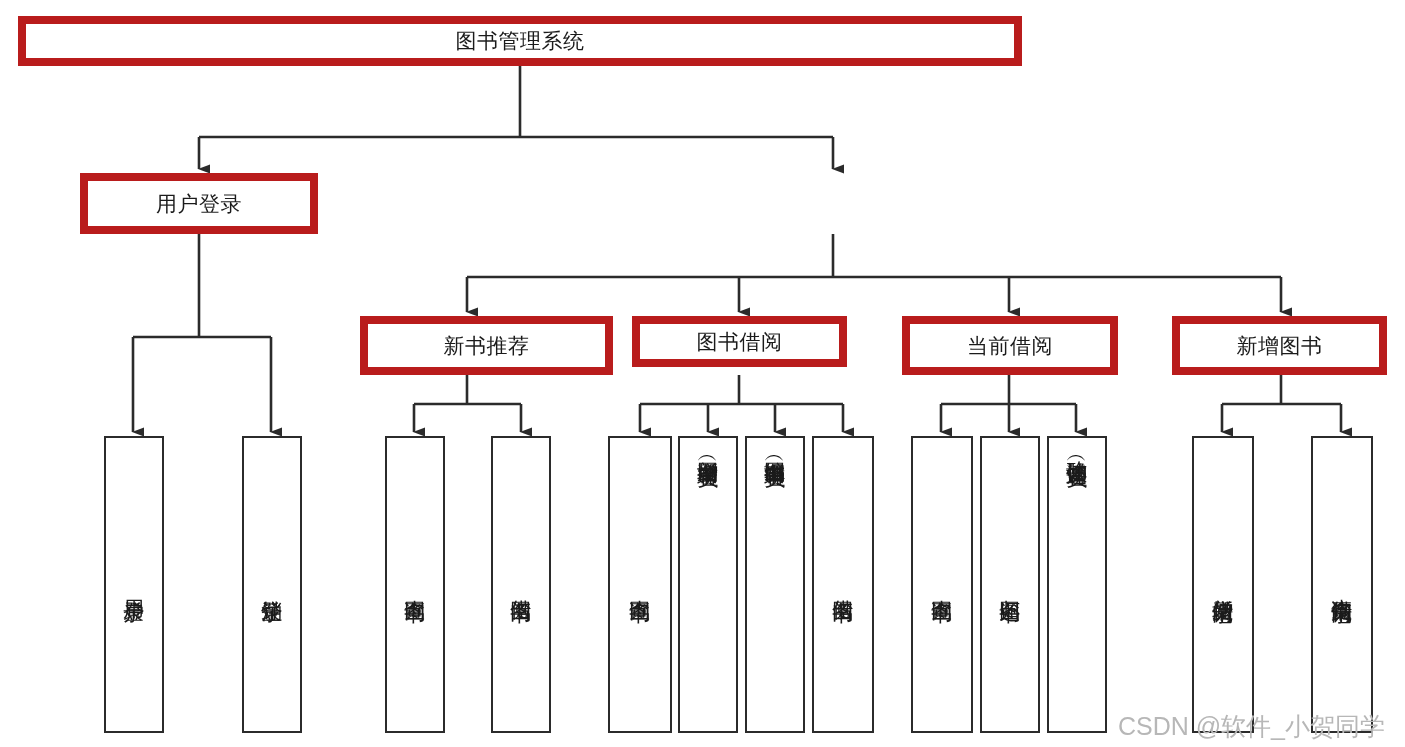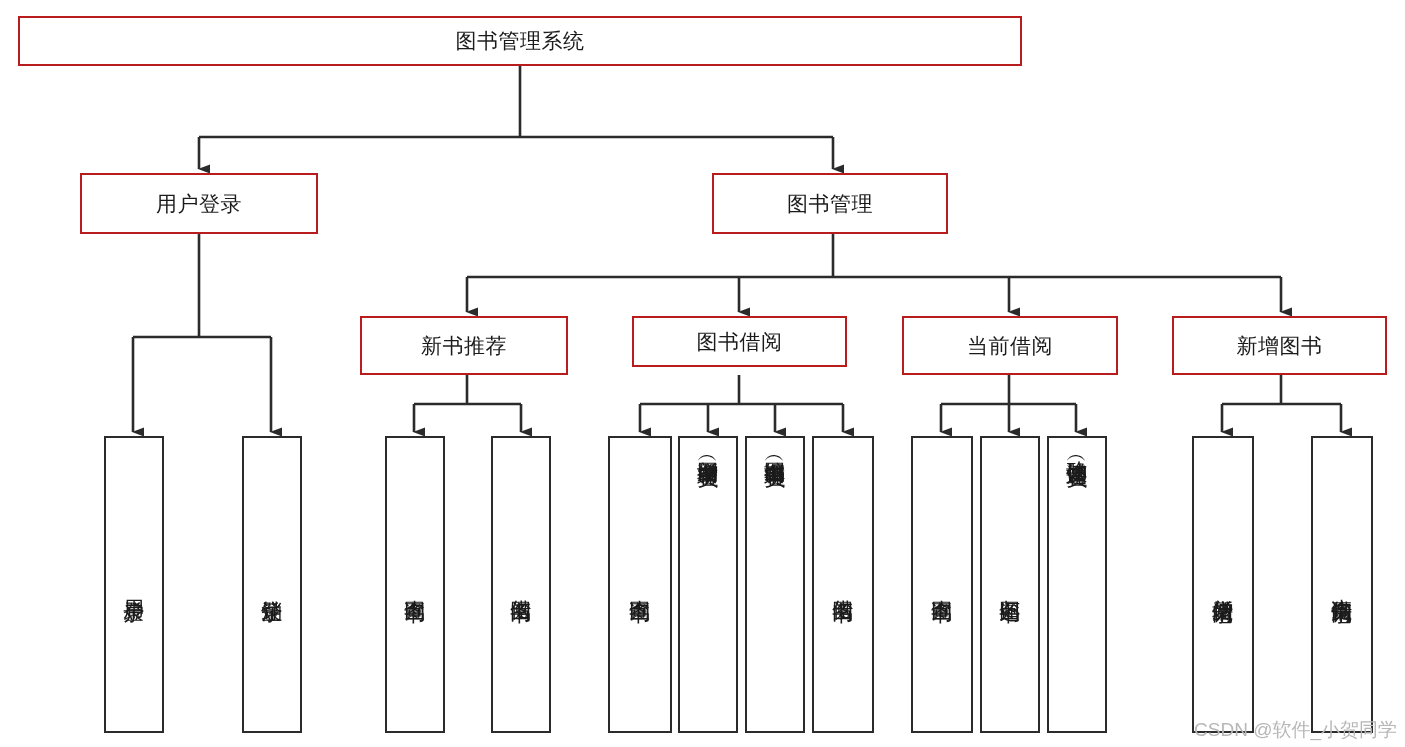--- a/index.html
+++ b/index.html
@@ -11,21 +11,21 @@
     position: relative;
     width: 1405px;
     height: 747px;
     background: #ffffff;
     font-family: "Liberation Sans", "DejaVu Sans", sans-serif;
     overflow: hidden;
   }
   .node {
     position: absolute;
     box-sizing: border-box;
-    border: 2px solid #b91c1c;
+    border: 8px solid #b91c1c;
     background: #ffffff;
     display: flex;
     align-items: center;
     justify-content: center;
     color: #1b1b1b;
   }
   .node .lbl {
     font-size: 21px;
     line-height: 1.1;
     letter-spacing: 0.5px;
@@ -54,23 +54,23 @@
   svg.wires {
     position: absolute;
     left: 0;
     top: 0;
     width: 1405px;
     height: 747px;
     pointer-events: none;
   }
   .watermark {
     position: absolute;
-    right: 8px;
+    right: 20px;
     bottom: 4px;
-    font-size: 19px;
+    font-size: 25px;
     color: #b7b7b7;
     white-space: nowrap;
   }
 </style>
 </head>
 <body>
 
 <div id="canvas">
 
   <svg class="wires" viewBox="0 0 1405 747" xmlns="http://www.w3.org/2000/svg">
@@ -123,25 +123,22 @@
     </g>
   </svg>
 
   <div class="node" style="left:18px; top:16px; width:1004px; height:50px;">
     <span class="lbl">图书管理系统</span>
   </div>
 
   <div class="node" style="left:80px; top:173px; width:238px; height:61px;">
     <span class="lbl">用户登录</span>
   </div>
-  <div class="node" style="left:712px; top:173px; width:236px; height:61px;">
-    <span class="lbl">图书管理</span>
-  </div>
 
-  <div class="node" style="left:360px; top:316px; width:208px; height:59px;">
+  <div class="node" style="left:360px; top:316px; width:253px; height:59px;">
     <span class="lbl">新书推荐</span>
   </div>
   <div class="node" style="left:632px; top:316px; width:215px; height:51px;">
     <span class="lbl">图书借阅</span>
   </div>
   <div class="node" style="left:902px; top:316px; width:216px; height:59px;">
     <span class="lbl">当前借阅</span>
   </div>
   <div class="node" style="left:1172px; top:316px; width:215px; height:59px;">
     <span class="lbl">新增图书</span>

